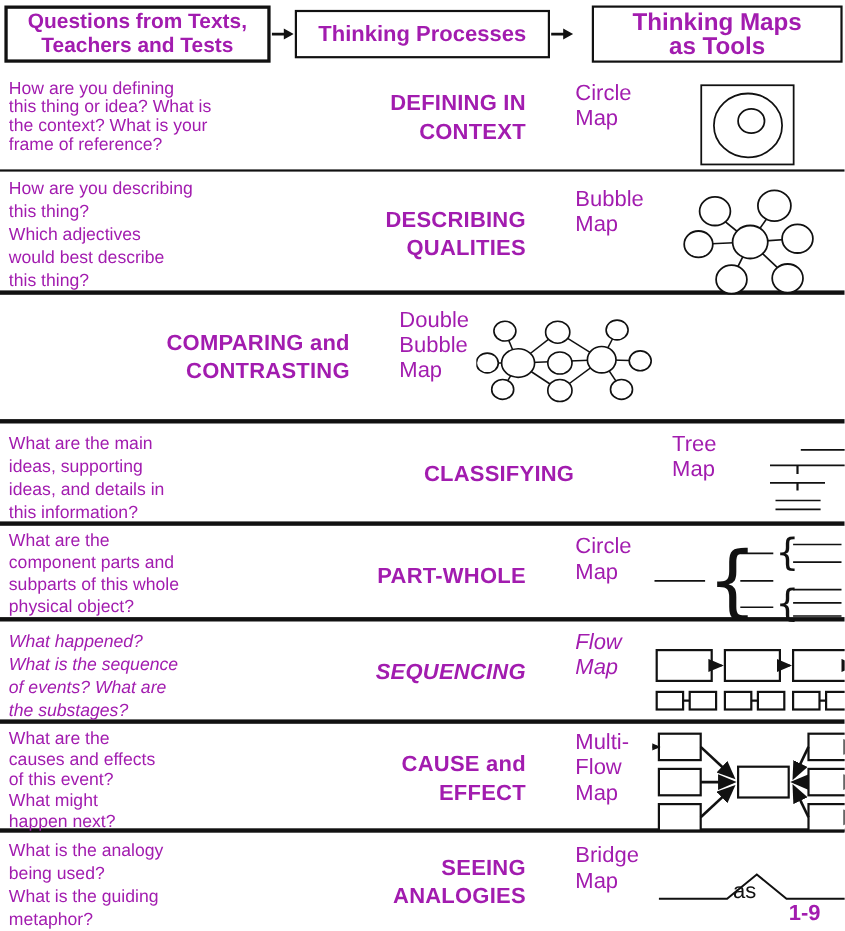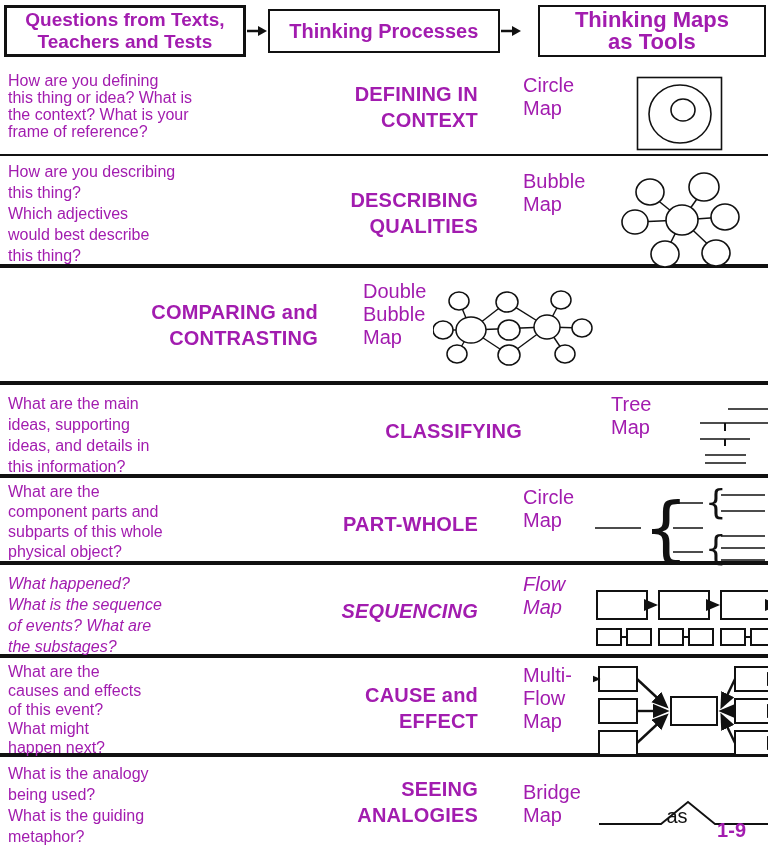--- a/index.html
+++ b/index.html
@@ -29,21 +29,21 @@
   svg .shape{stroke:#111;fill:#fff;}
   svg .braceglyph{font-family:"DejaVu Sans",sans-serif;fill:#111;}
   
   .r1{height:96px;}  .r1 .q{padding-top:12px;line-height:17px;} .r1 .third{padding-top:14px;}
   .r2{height:112px;} .r2 .q{padding-top:5px;line-height:21px;}  .r2 .third{padding-top:14px;}
   .r3{height:117px;} .r3 .q{padding-top:10px;line-height:21px;} .r3 .third{padding-top:12px;}
   .r4{height:93px;gap:44px;}  .r4 .q{padding-top:8px;line-height:21px;}  .r4 .third{padding-top:8px;}
   .r5{height:87px;}  .r5 .q{padding-top:4px;line-height:20px;}  .r5 .third{padding-top:8px;}
   .r6{height:93px;font-style:italic;}  .r6 .q{padding-top:8px;line-height:21px;}  .r6 .third{padding-top:8px;}
   .r7{height:99px;}  .r7 .q{padding-top:4px;line-height:19px;}  .r7 .third{padding-top:6px;}
-  .r8{height:89px;}  .r8 .q{padding-top:6px;line-height:21px;}  .r8 .third{padding-top:24px;}
+  .r8{height:89px;}  .r8 .q{padding-top:6px;line-height:21px;}  .r8 .third{padding-top:10px;}
   .pageno{position:absolute;right:22px;bottom:4px;font-weight:bold;font-size:20px;}
   .astext{font-size:20px;font-family:"Liberation Sans",sans-serif;fill:#111;}
 </style>
 </head>
 <body>
 
 <div class="sheet">
 
   <div class="hdr">
     <div class="hbox hbox1">Questions from Texts,

